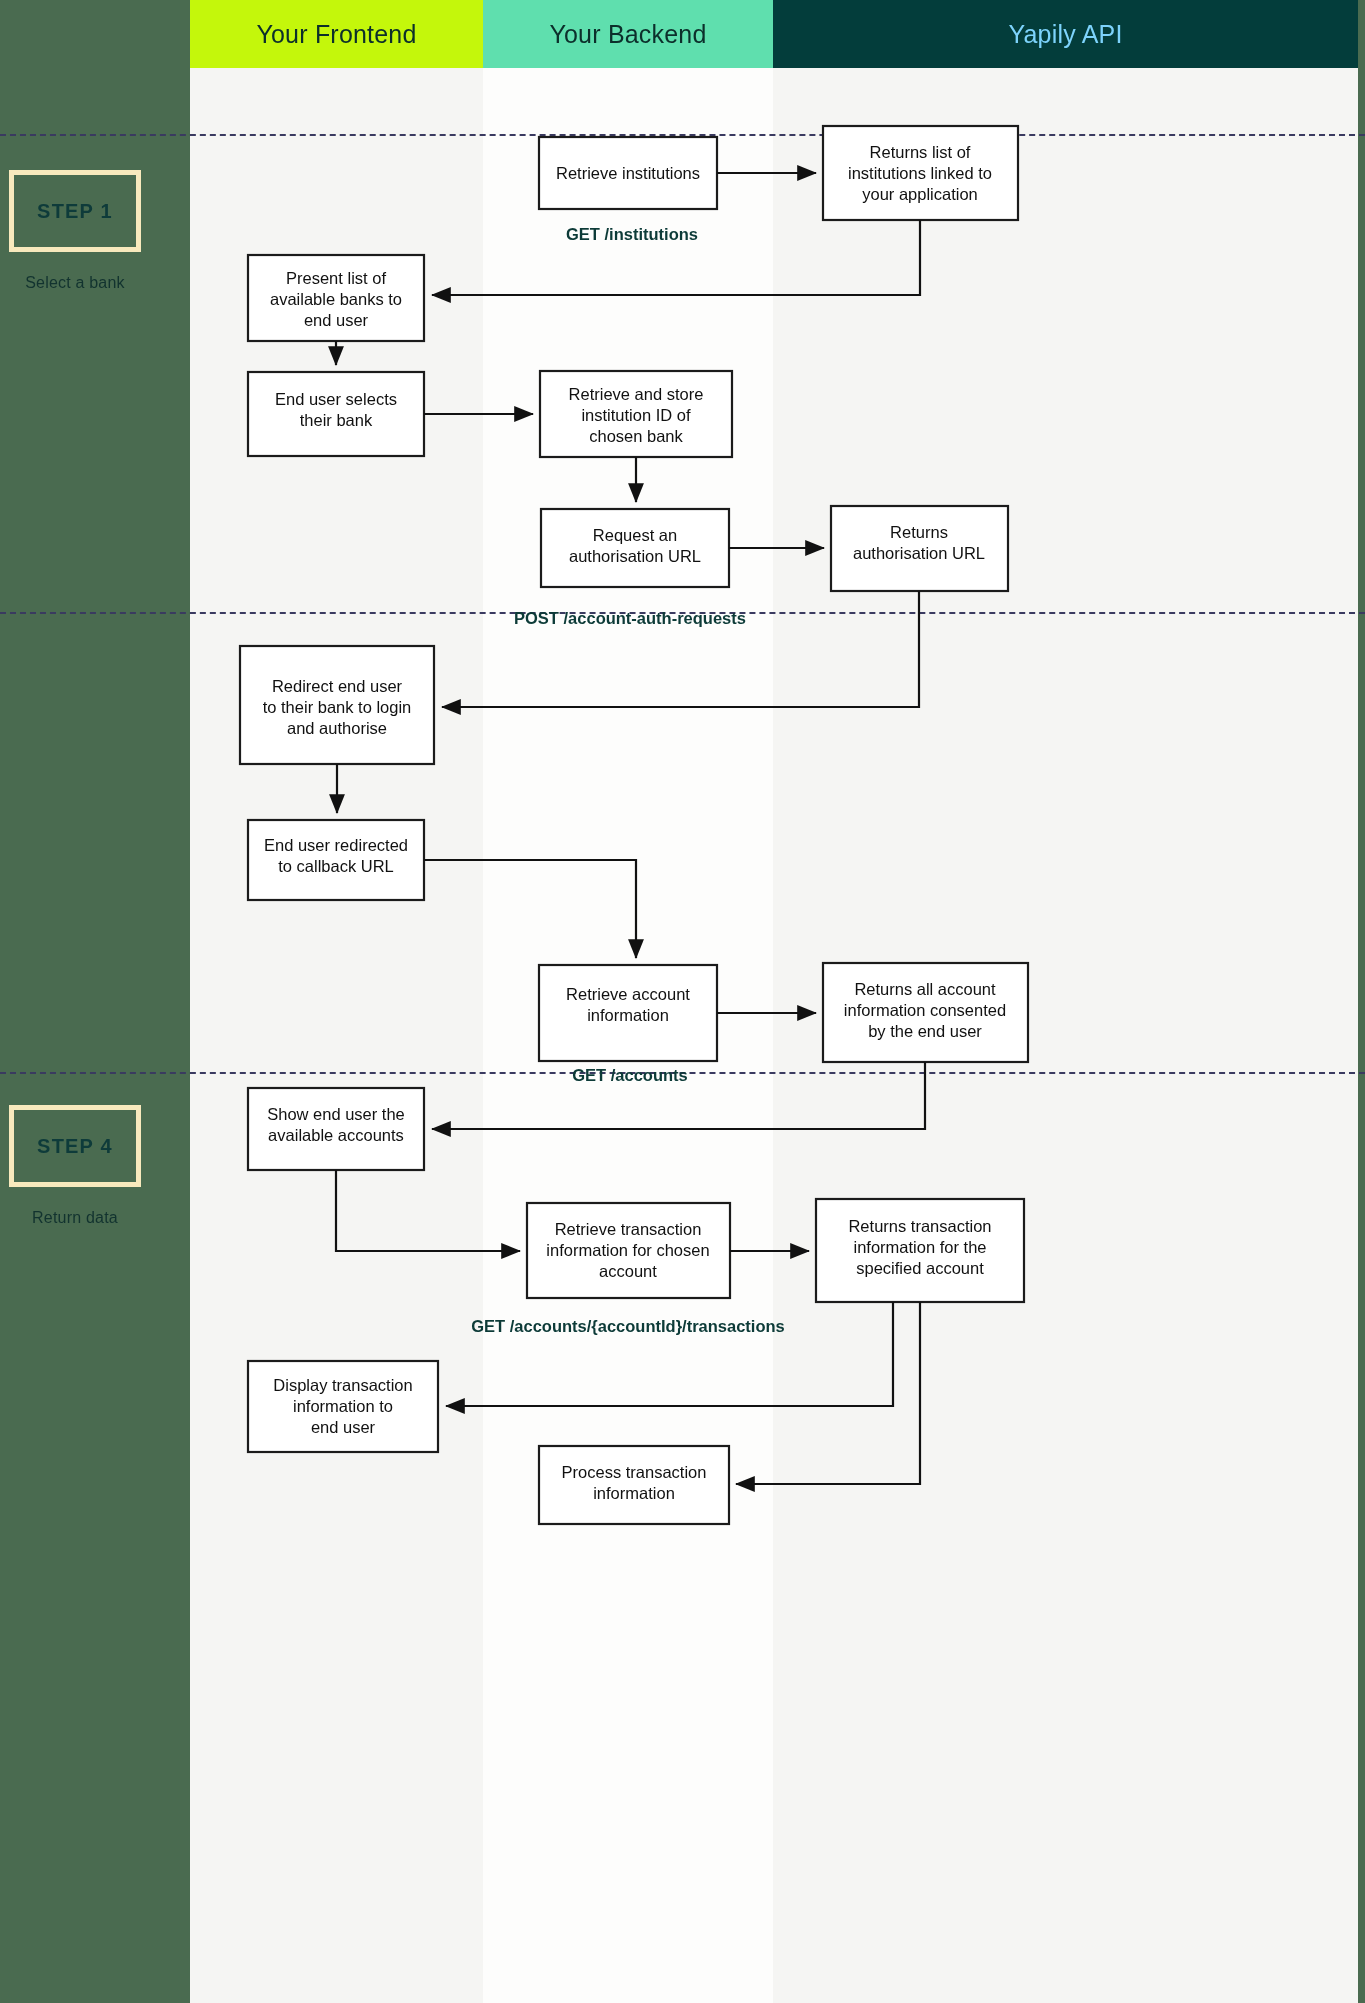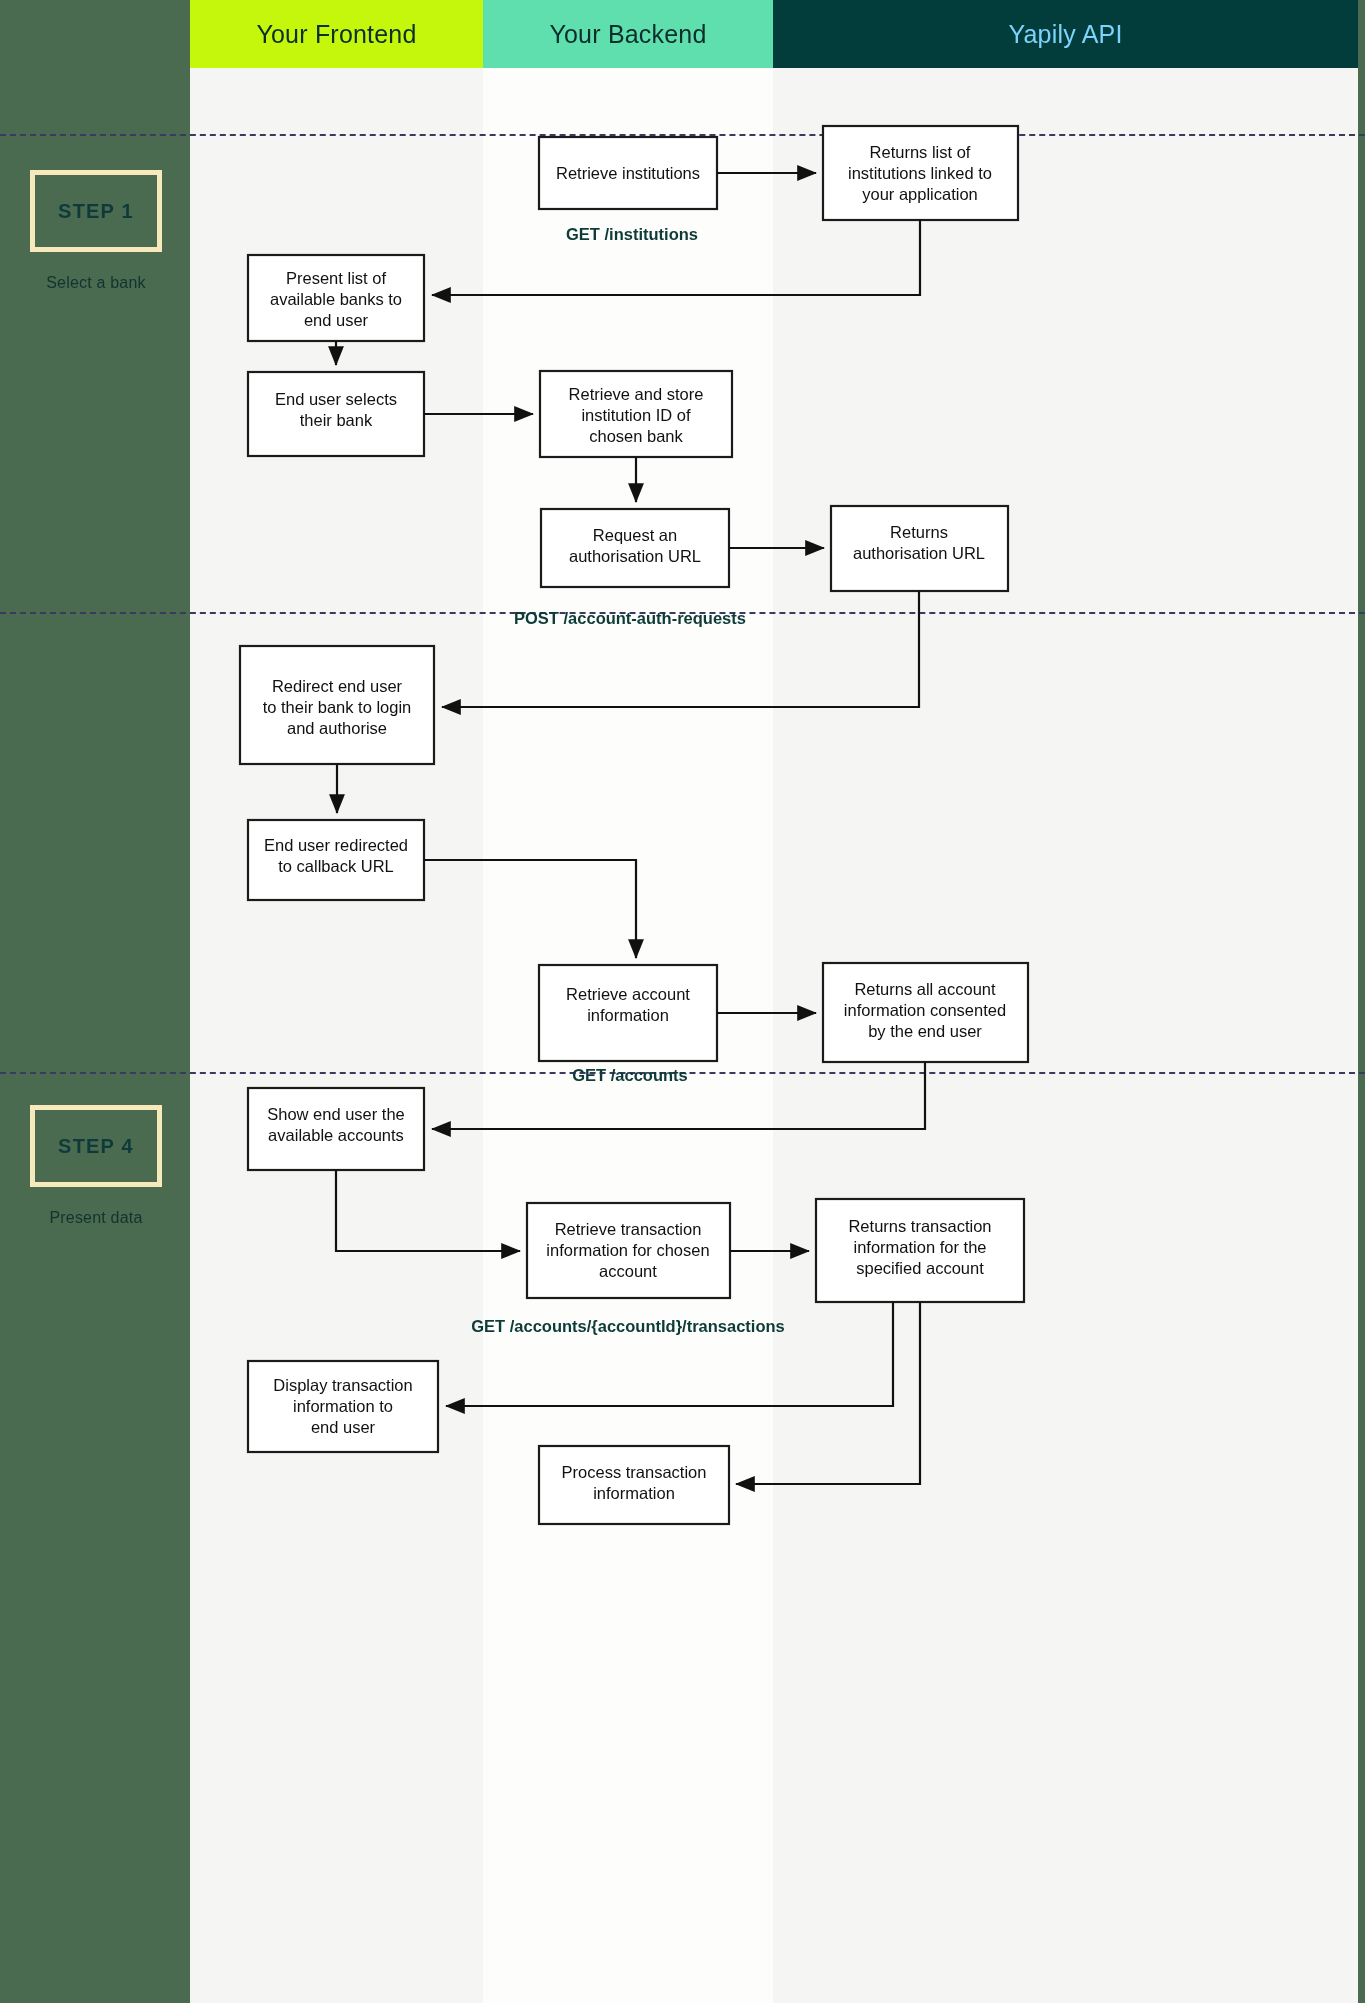--- a/index.html
+++ b/index.html
@@ -27,21 +27,21 @@
   #lane-frontend .lane-head{background:#c4f70b;color:#0c2f2b;}
   #lane-backend  .lane-head{background:#5fdfae;color:#0c2f2b;}
   #lane-api      .lane-head{background:#033d3b;color:#7dd3fc;}
 
   #lane-frontend .lane-body{background:#f5f5f3;}
   #lane-backend  .lane-body{background:#fdfdfc;}
   #lane-api      .lane-body{background:#f5f5f3;}
 
   
   #rail{position:absolute;left:0;top:0;width:190px;bottom:0;background:#4a6b50;}
-  .step-block{position:absolute;left:0;width:150px;margin-left:21px;}
+  .step-block{position:absolute;left:0;width:150px;}
   .step-badge{
     margin:0 9px;
     border:5px solid #f8e9bd;
     height:72px;
     display:flex;align-items:center;justify-content:center;
     color:#0e3b3a;
     font-size:20px;font-weight:bold;letter-spacing:1.2px;
   }
   .step-caption{
     margin-top:22px;text-align:center;color:#12332f;
@@ -76,21 +76,21 @@
   <div id="rail">
 
     <div class="step-block" style="top:170px">
       <div class="step-badge">STEP 1</div>
       <div class="step-caption">Select a bank</div>
     </div>
 
 
     <div class="step-block" style="top:1105px">
       <div class="step-badge">STEP 4</div>
-      <div class="step-caption">Present data</div>
+      <div class="step-caption">Return data</div>
     </div>
 
   </div>
 
   <div class="lane" id="lane-backend">
     <div class="lane-body"></div>
     <div class="lane-head">Your Backend</div>
   </div>
   <div class="lane" id="lane-frontend">
     <div class="lane-body"></div>

